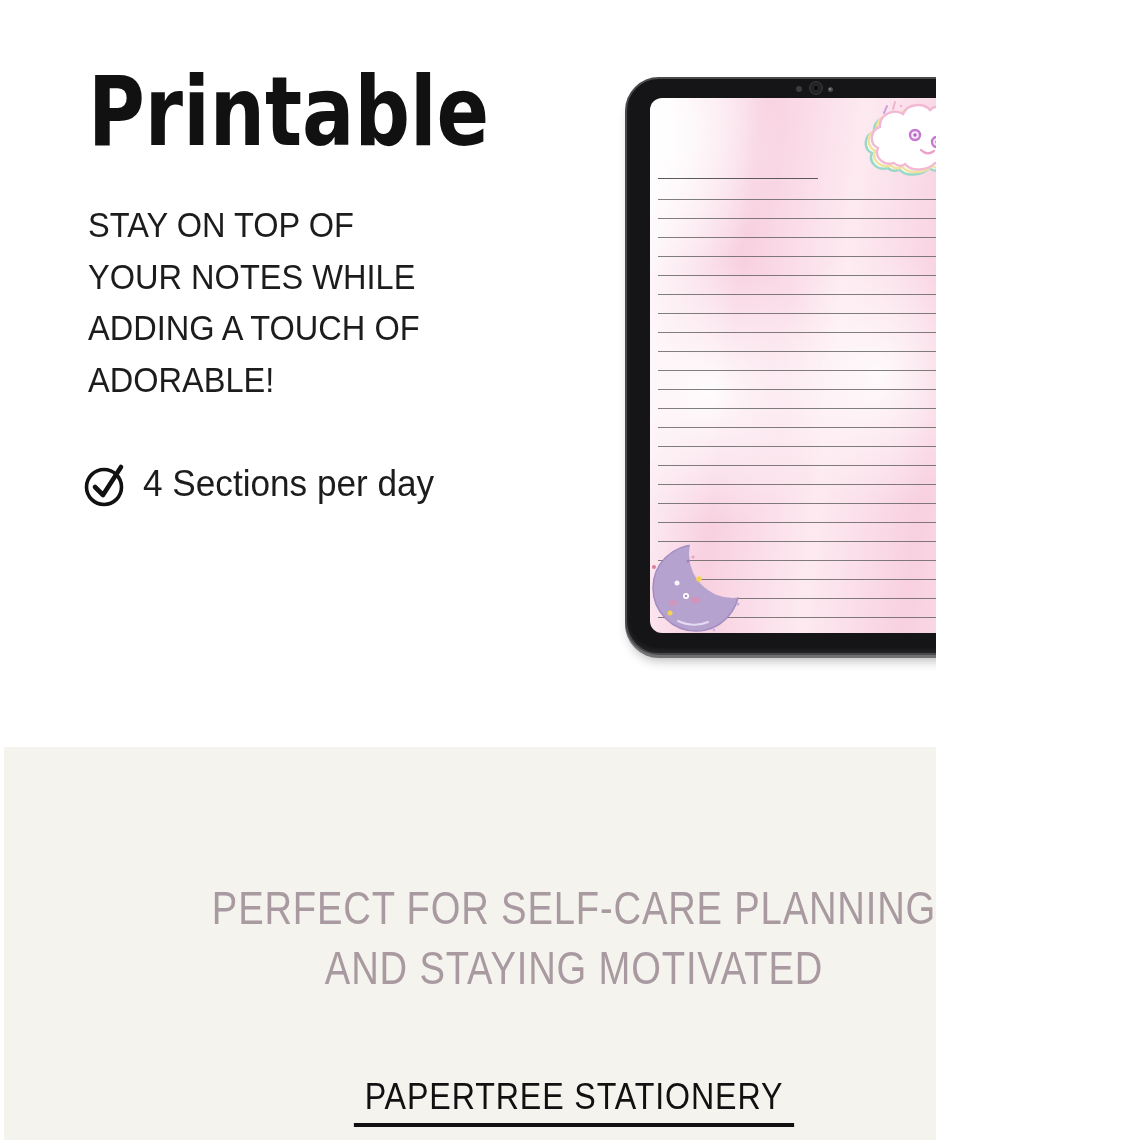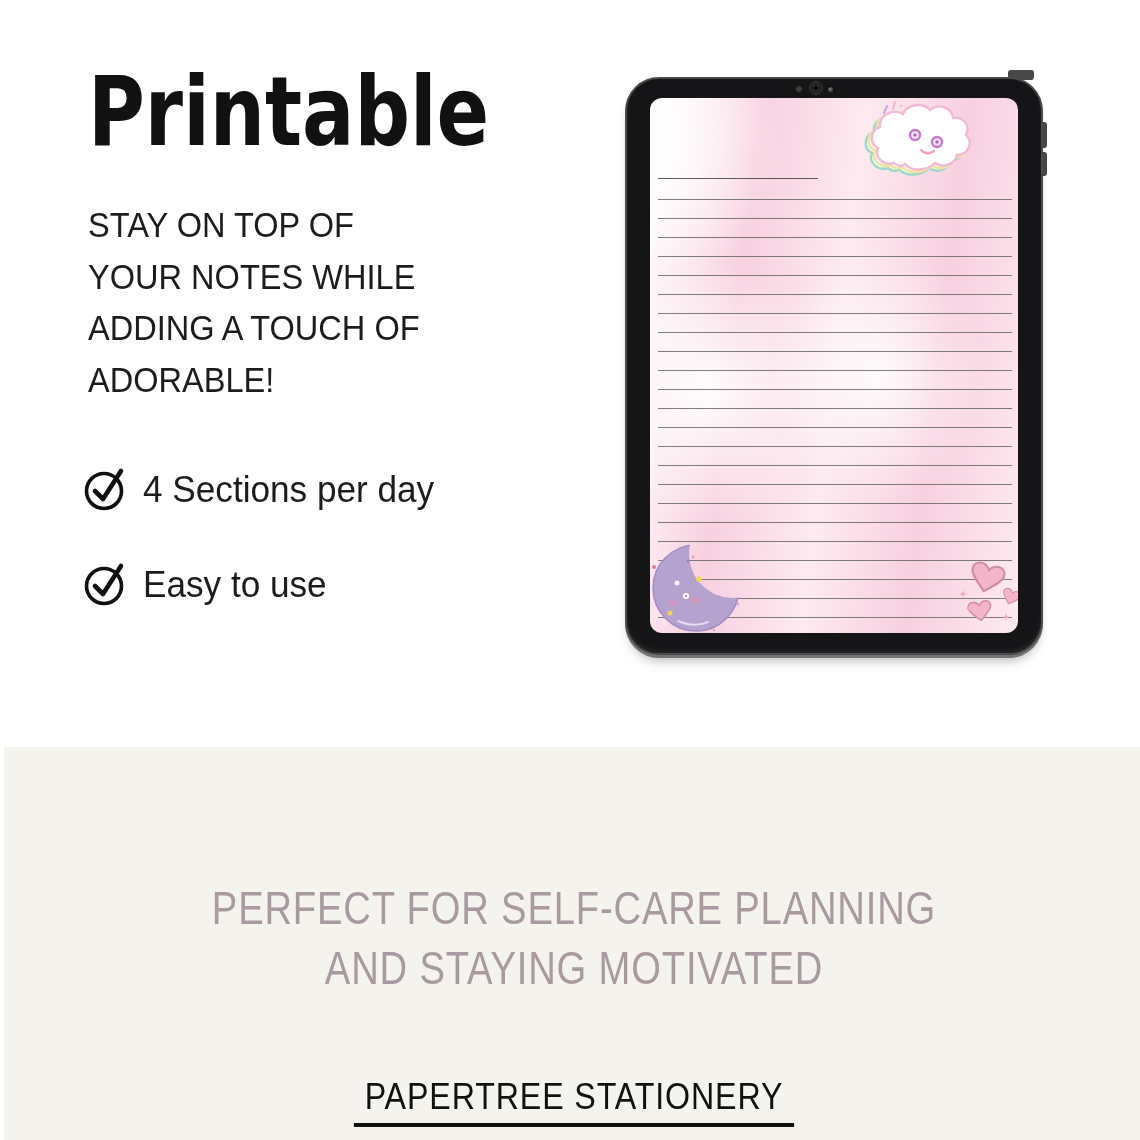--- a/index.html
+++ b/index.html
@@ -1,32 +1,32 @@
 <!DOCTYPE html>
 <html style="--canvas_top: #ffffff; --canvas_bottom: #f4f3ed; --headline_text: #111111; --body_text: #1c1c1c; --tagline_text: #a89aa0; --page_pink: #f8d0e0; --page_pink_soft: #fdeaf1; --page_white: #ffffff; --ruled_line: #5f5f5f; --frame_dark: #151517; --frame_edge: #4a4a4c; --moon_lavender: #b6a2cf; --heart_pink: #f5b5c9; --heart_outline: #cf8ea8;"><head>
 <meta charset="utf-8">
 <style>
   html,body{margin:0;padding:0;}
   body{font-family:"Liberation Sans", sans-serif;}
-  .canvas{position:relative;width:1140px;height:1140px;background:var(--canvas_top,#fff);overflow:hidden;}
+  .canvas{position:relative;width:936px;height:1140px;background:var(--canvas_top,#fff);overflow:hidden;}
 
   
   .title{
     position:absolute;left:88px;top:62px;margin:0;
     font-family:"DejaVu Sans", sans-serif;font-weight:bold;
     font-size:97px;line-height:100px;color:var(--headline_text,#111);
     transform:scaleX(0.80);transform-origin:left top;white-space:nowrap;
   }
   .desc{
     position:absolute;left:88px;top:199px;
     font-size:35px;line-height:51.5px;color:var(--body_text,#1c1c1c);
     transform:scaleX(0.93);transform-origin:left top;white-space:nowrap;
   }
   .features{position:absolute;left:84px;top:463px;list-style:none;margin:0;padding:0;}
-  .feature-row{display:flex;align-items:flex-end;height:48px;margin-bottom:47px;}
+  .feature-row{display:flex;align-items:flex-start;height:48px;margin-bottom:47px;}
   .check{width:46px;height:44px;flex:0 0 46px;margin-right:13px;}
   .feature-label{font-size:37px;color:var(--body_text,#1c1c1c);white-space:nowrap;transform:scaleX(0.95);transform-origin:left center;}
 
   
   .side-btn{position:absolute;background:#48484a;z-index:0;}
   .power{left:1008px;top:70px;width:26px;height:10px;border-radius:3px;}
   .vol-up{left:1036px;top:122px;width:11px;height:26px;border-radius:0 3px 3px 0;}
   .vol-down{left:1036px;top:152px;width:11px;height:24px;border-radius:0 3px 3px 0;}
 
   .frame{
@@ -85,27 +85,20 @@
     <div>ADORABLE!</div>
   </div>
 
   <ul class="features">
     <li class="feature-row">
       <svg class="check" viewBox="0 0 46 44">
         <circle cx="20" cy="24" r="17.5" fill="none" stroke="#111" stroke-width="3.6"></circle>
         <path d="M11,24 L19,32 L37,4" fill="none" stroke="#111" stroke-width="4.6" stroke-linecap="round" stroke-linejoin="round"></path>
       </svg>
       <span class="feature-label">4 Sections per day</span>
-    </li>
-    <li class="feature-row">
-      <svg class="check" viewBox="0 0 46 44">
-        <circle cx="20" cy="24" r="17.5" fill="none" stroke="#111" stroke-width="3.6"></circle>
-        <path d="M11,24 L19,32 L37,4" fill="none" stroke="#111" stroke-width="4.6" stroke-linecap="round" stroke-linejoin="round"></path>
-      </svg>
-      <span class="feature-label">Easy to use</span>
     </li>
   </ul>
 
   <div class="side-btn power"></div>
   <div class="side-btn vol-up"></div>
   <div class="side-btn vol-down"></div>
 
   <div class="frame"></div>
   <div class="camera-dot cam-small"></div>
   <div class="camera-dot cam-lens"></div>

